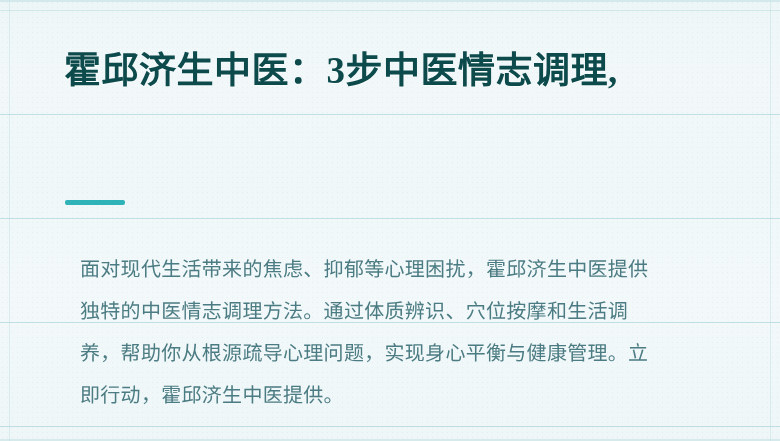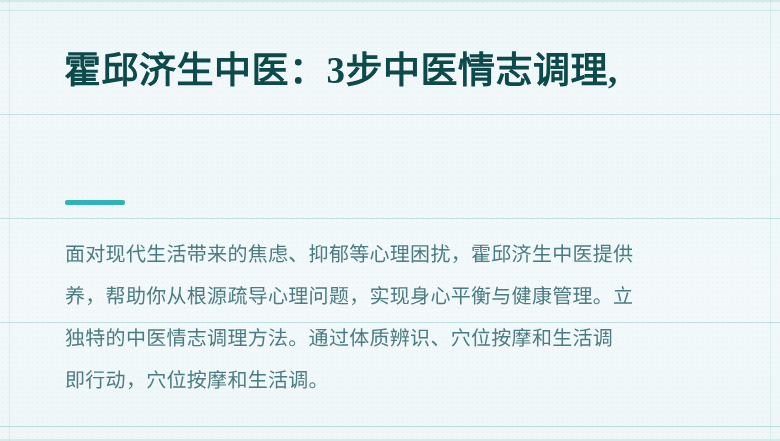--- a/index.html
+++ b/index.html
@@ -128,21 +128,21 @@
     height: 5px;
     border-radius: 2px;
     background: #2fb3b8;
   }
 
   .body-copy {
     position: absolute;
     top: 232px;
     left: 0;
     width: 672px;
-    margin: 1px;
+    margin: 16px;
     font-family: "Liberation Sans", "DejaVu Sans", sans-serif;
     font-weight: 400;
     font-size: 20px;
     line-height: 42px;
     letter-spacing: 0.3px;
     color: #4c7c83;
   }
   .body-line {
     display: block;
     white-space: nowrap;
@@ -168,19 +168,19 @@
   <div class="content">
 
     <h1 class="headline">
       <span class="headline-line">霍邱济生中医：3步中医情志调理,</span>
     </h1>
 
     <div class="accent-bar"></div>
 
     <p class="body-copy">
       <span class="body-line">面对现代生活带来的焦虑、抑郁等心理困扰，霍邱济生中医提供</span>
+      <span class="body-line">独特的中医情志调理方法。通过体质辨识、穴位按摩和生活调</span>
       <span class="body-line">养，帮助你从根源疏导心理问题，实现身心平衡与健康管理。立</span>
-      <span class="body-line">独特的中医情志调理方法。通过体质辨识、穴位按摩和生活调</span>
-      <span class="body-line">即行动，穴位按摩和生活调。</span>
+      <span class="body-line">即行动，霍邱济生中医提供。</span>
     </p>
 
   </div>
 </div>
 
 </body></html>

